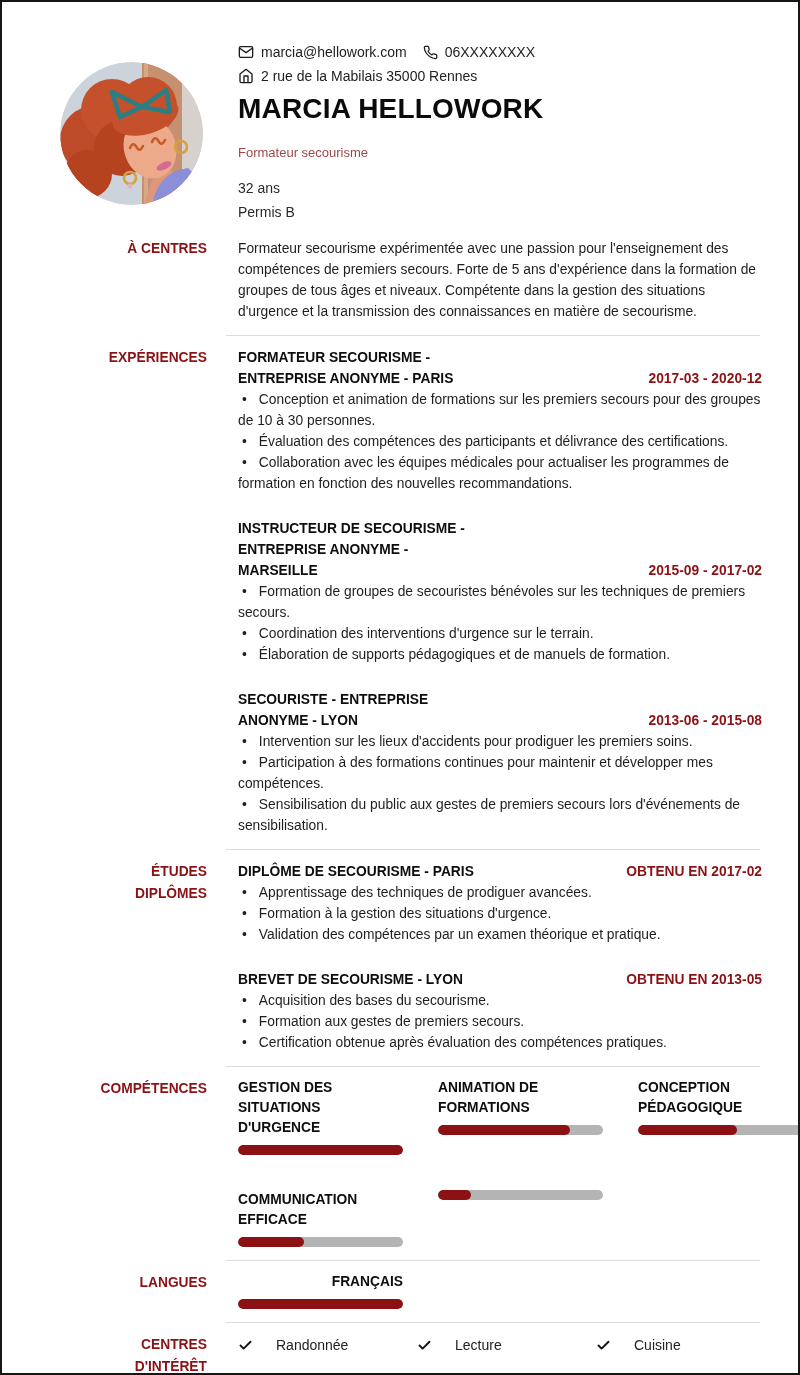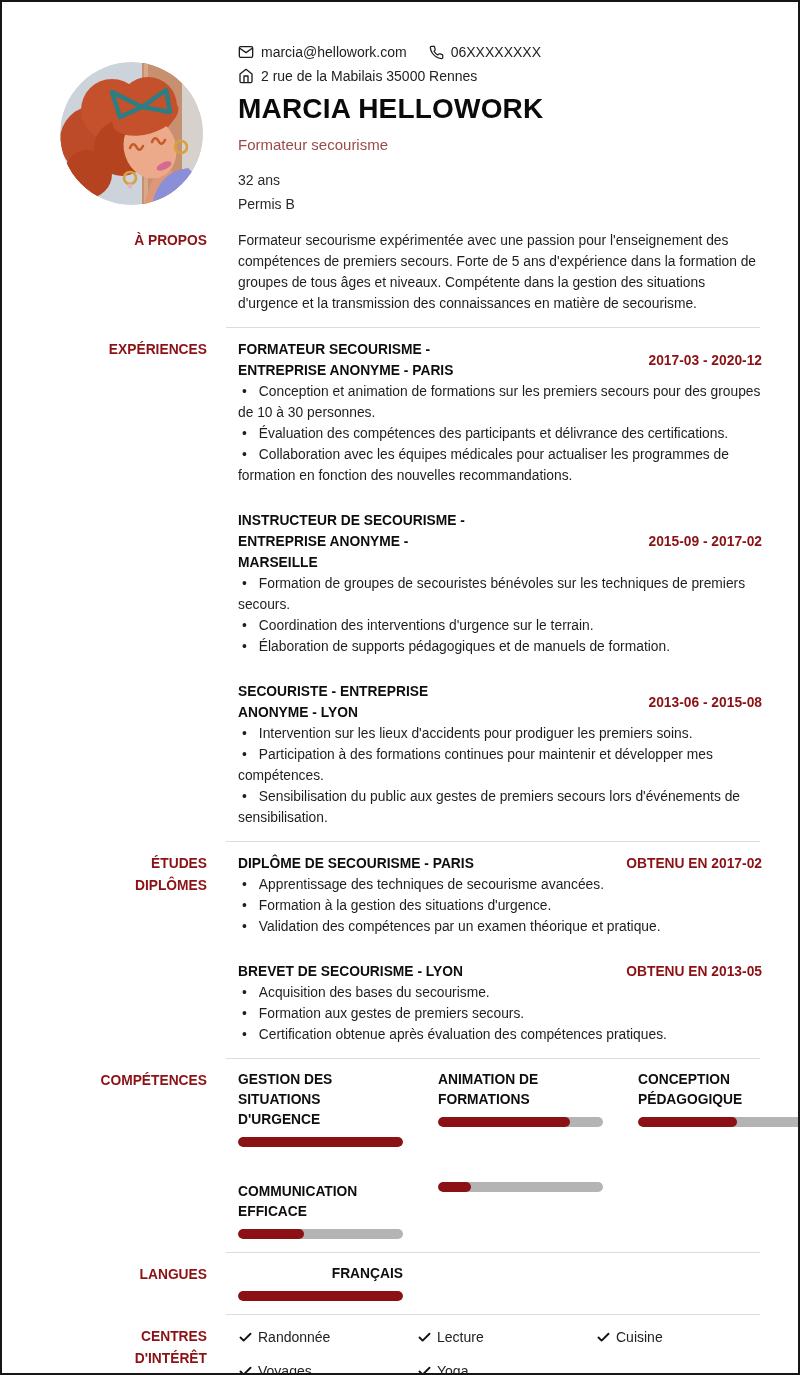--- a/index.html
+++ b/index.html
@@ -9,54 +9,54 @@
     font-family:"Liberation Sans","DejaVu Sans",sans-serif;
     color:var(--text,#1e1e1e);
     -webkit-font-smoothing:antialiased;
   }
   .page{position:relative;width:100%;height:100%;}
 
   
   .header{padding-top:38px;}
   .avatar-wrap{position:absolute;left:58px;top:60px;width:143px;height:143px;border-radius:50%;overflow:hidden;}
   .header-main{margin-left:236px;margin-right:40px;}
-  .contact-row{display:flex;gap:22px;font-size:14px;line-height:24px;color:#222;}
+  .contact-row{display:flex;gap:16px;font-size:14px;line-height:24px;color:#222;}
   .contact-item{display:flex;align-items:center;gap:7px;}
   .contact-item svg{flex:0 0 auto;display:block;}
   .name{margin:6px 0 0;font-size:28px;line-height:30px;font-weight:800;color:#0b0b0b;letter-spacing:.2px;}
-  .job-title{margin-top:12px;font-size:15px;line-height:18px;color:var(--accent-soft,#9C4A49);}
+  .job-title{margin-top:20px;font-size:13px;line-height:18px;color:var(--accent-soft,#9C4A49);}
   .meta{margin-top:14px;font-size:14px;line-height:24px;color:#2a2a2a;}
 
   
   .section{display:flex;align-items:flex-start;}
   .sec-label{width:205px;flex:0 0 205px;text-align:right;font-weight:700;font-size:13.8px;line-height:22px;color:var(--accent,#8B1115);}
   .sec-body{margin-left:31px;width:524px;font-size:13.8px;line-height:21px;}
   .divider{height:1px;background:var(--divider,#dcdcdc);margin:13px 38px 11px 224px;}
   .about-section{margin-top:14px;}
 
   
   .entry{margin-bottom:24px;}
   .entry:last-child{margin-bottom:0;}
-  .entry-head{display:flex;justify-content:space-between;align-items:center;}
+  .entry-head{display:flex;justify-content:space-between;align-items:flex-end;}
   .entry-title{width:250px;font-weight:700;color:#0d0d0d;line-height:21px;}
   .entry-date{font-weight:700;color:var(--accent,#8B1115);white-space:nowrap;line-height:21px;}
   ul.bullets{list-style:none;margin:0;padding:0;}
   ul.bullets li{margin:0;padding:0;}
   .dot{margin:0 12px 0 4px;}
 
   
   .skill-grid{display:grid;grid-template-columns:repeat(3,165px);column-gap:14px;row-gap:13px;align-items:start;gap:35px;}
   .lang-grid{display:grid;grid-template-columns:repeat(3,165px);column-gap:26px;align-items:start;text-align:right;}
   .skill-name{font-weight:700;font-size:13.8px;line-height:20px;color:#0d0d0d;margin-bottom:7px;}
   .bar{width:100%;height:10px;border-radius:6px;background:var(--track,#b4b4b4);overflow:hidden;}
   .bar-fill{height:100%;border-radius:6px;background:var(--accent,#8B1115);}
 
   
   .interest-grid{display:grid;grid-template-columns:repeat(3,165px);column-gap:14px;row-gap:12px;}
-  .interest-item{display:flex;align-items:center;gap:5px;font-size:14px;line-height:22px;color:#222;}
+  .interest-item{display:flex;align-items:center;gap:23px;font-size:14px;line-height:22px;color:#222;}
   .interest-item svg{flex:0 0 auto;display:block;}
 </style>
 </head>
 <body>
 
 <div class="page">
 
   <div class="header">
 
     <div class="avatar-wrap">
@@ -139,21 +139,21 @@
       <h1 class="name">MARCIA HELLOWORK</h1>
       <div class="job-title">Formateur secourisme</div>
       <div class="meta">
         <div>32 ans</div>
         <div>Permis B</div>
       </div>
     </div>
   </div>
 
   <div class="section about-section">
-    <div class="sec-label">À PROPOS</div>
+    <div class="sec-label">À CENTRES</div>
     <div class="sec-body">Formateur secourisme expérimentée avec une passion pour l'enseignement des compétences de premiers secours. Forte de 5 ans d'expérience dans la formation de groupes de tous âges et niveaux. Compétente dans la gestion des situations d'urgence et la transmission des connaissances en matière de secourisme.</div>
   </div>
 
   <div class="divider"></div>
 
   <div class="section">
     <div class="sec-label">EXPÉRIENCES</div>
     <div class="sec-body">
       <div class="entry">
         <div class="entry-head">
@@ -200,21 +200,21 @@
       <div>ÉTUDES</div>
       <div>DIPLÔMES</div>
     </div>
     <div class="sec-body">
       <div class="entry">
         <div class="entry-head">
           <div class="entry-title">DIPLÔME DE SECOURISME - PARIS</div>
           <div class="entry-date">OBTENU EN 2017-02</div>
         </div>
         <ul class="bullets">
-          <li><span class="dot">•</span><span>Apprentissage des techniques de secourisme avancées.</span></li>
+          <li><span class="dot">•</span><span>Apprentissage des techniques de prodiguer avancées.</span></li>
           <li><span class="dot">•</span><span>Formation à la gestion des situations d'urgence.</span></li>
           <li><span class="dot">•</span><span>Validation des compétences par un examen théorique et pratique.</span></li>
         </ul>
       </div>
 
       <div class="entry">
         <div class="entry-head">
           <div class="entry-title">BREVET DE SECOURISME - LYON</div>
           <div class="entry-date">OBTENU EN 2013-05</div>
         </div>

